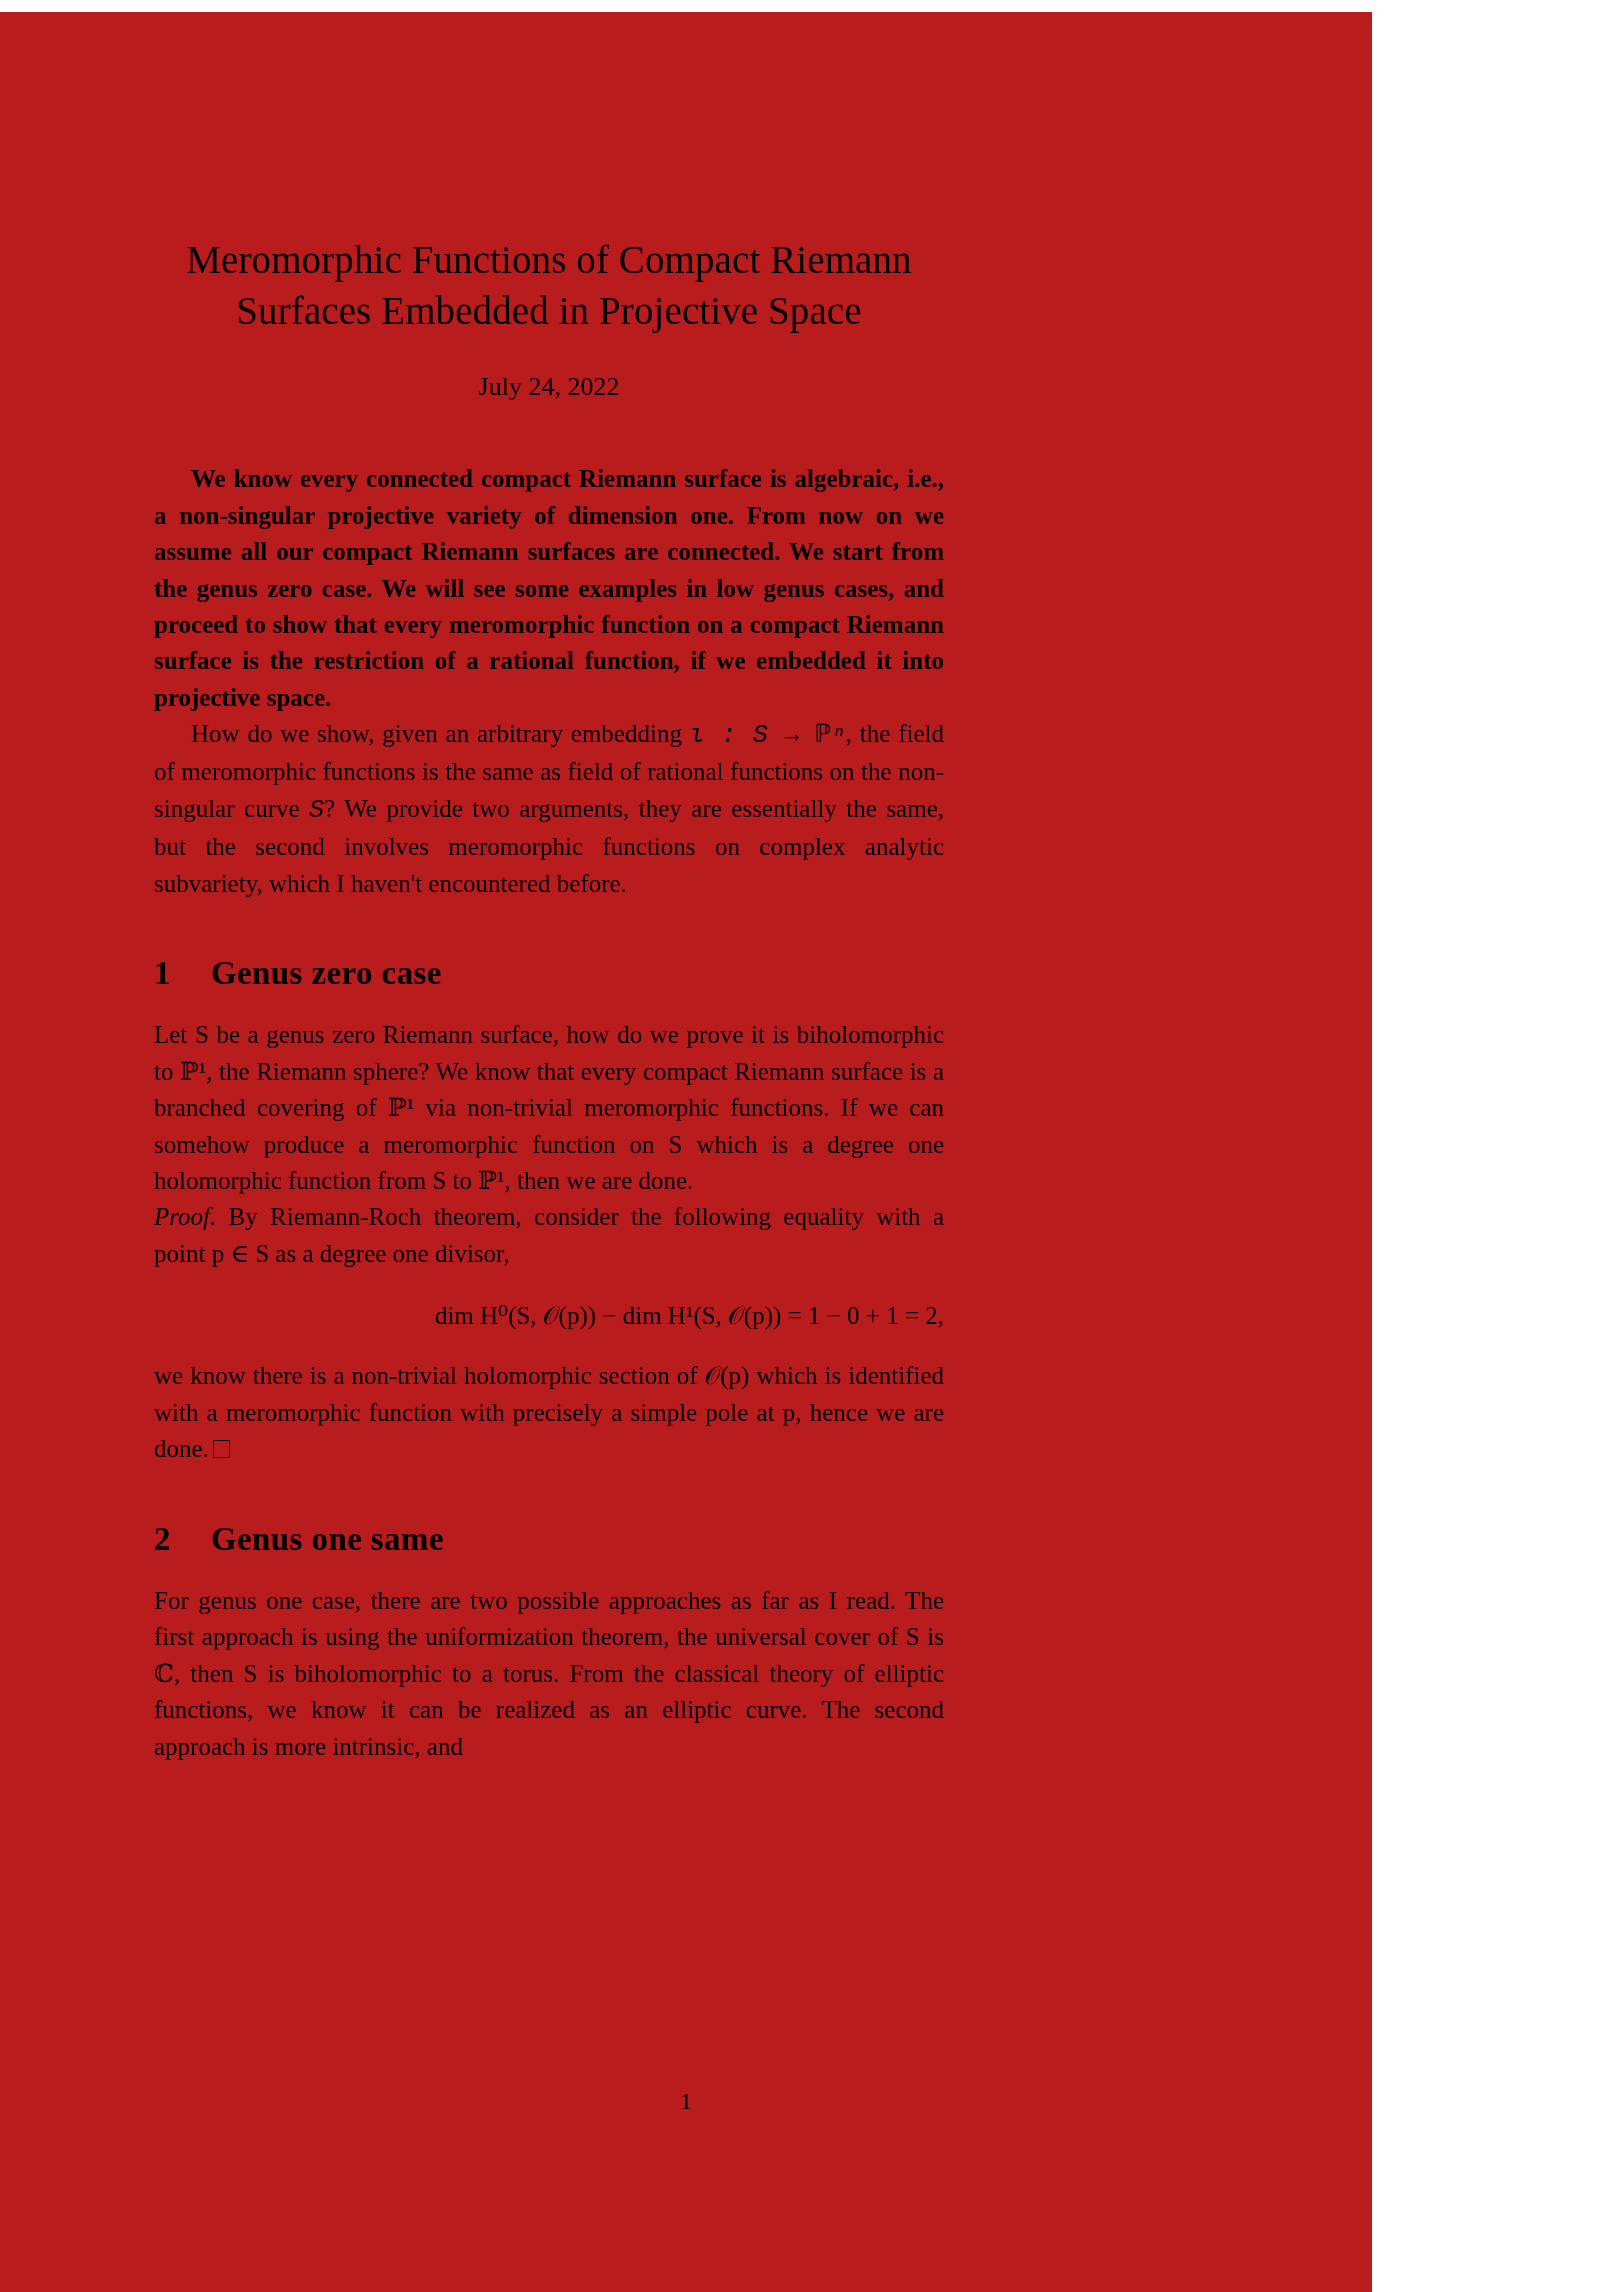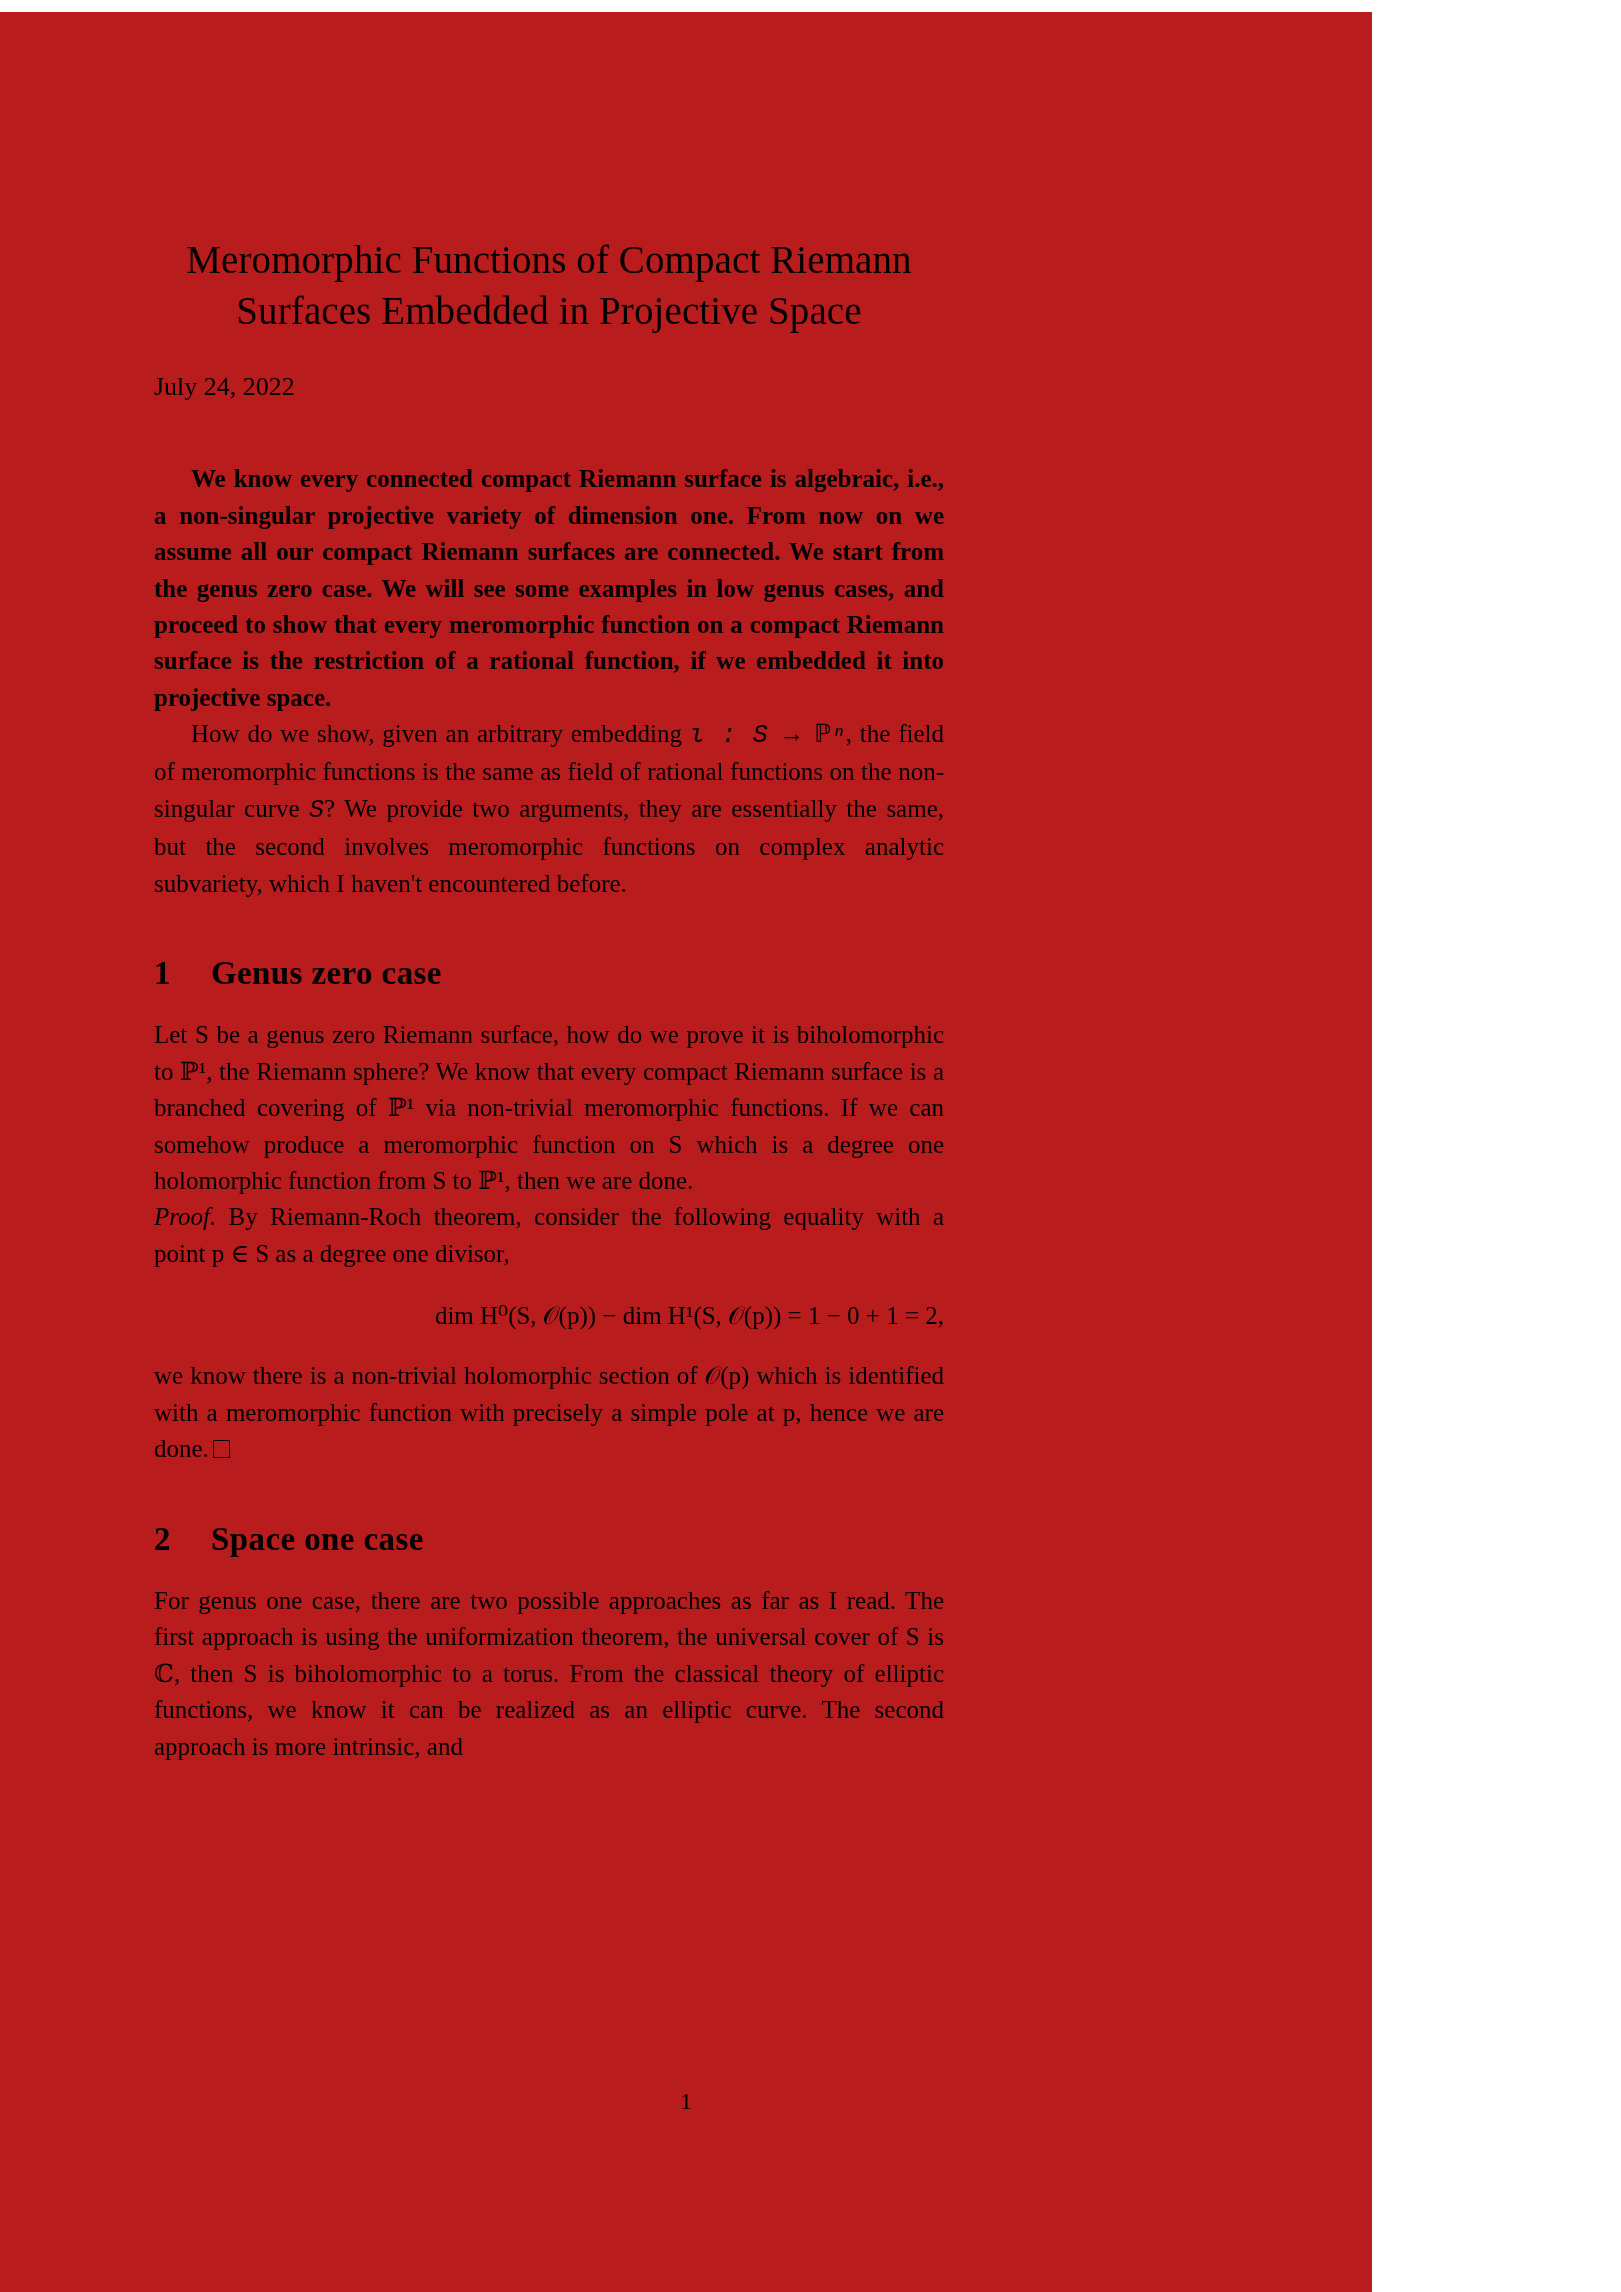--- a/index.html
+++ b/index.html
@@ -41,21 +41,21 @@
     font-weight: normal;
   }
   .title .l2 { display: block; }
 
   .author {
     text-align: center;
     font-size: 26px;
     margin-top: 43px;
   }
   .date {
-    text-align: left;
+    text-align: center;
     font-size: 26px;
     margin-top: 36px;
   }
 
   p.body {
     font-size: 25px;
     line-height: 1.455;
     text-align: justify;
     text-justify: inter-word;
     margin: 0;
@@ -139,21 +139,21 @@
     <h2 class="section"><span class="num">1</span><span>Genus zero case</span></h2>
 
     <p class="body noindent">Let S be a genus zero Riemann surface, how do we prove it is biholomorphic to ℙ¹, the Riemann sphere? We know that every compact Riemann surface is a branched covering of ℙ¹ via non-trivial meromorphic functions. If we can somehow produce a meromorphic function on S which is a degree one holomorphic function from S to ℙ¹, then we are done.</p>
 
     <p class="body noindent proof-para"><span class="proof-word">Proof.</span><span> By Riemann-Roch theorem, consider the following equality with a point p ∈ S as a degree one divisor,</span></p>
 
     <div class="equation">dim H⁰(S, 𝒪(p)) − dim H¹(S, 𝒪(p)) = 1 − 0 + 1 = 2,</div>
 
     <p class="body noindent qed-line"><span>we know there is a non-trivial holomorphic section of 𝒪(p) which is identified with a meromorphic function with precisely a simple pole at p, hence we are done.</span><span class="qed"></span></p>
 
-    <h2 class="section"><span class="num">2</span><span>Space one case</span></h2>
+    <h2 class="section"><span class="num">2</span><span>Genus one same</span></h2>
 
     <p class="body noindent">For genus one case, there are two possible approaches as far as I read. The first approach is using the uniformization theorem, the universal cover of S is ℂ, then S is biholomorphic to a torus. From the classical theory of elliptic functions, we know it can be realized as an elliptic curve. The second approach is more intrinsic, and</p>
 
   </div>
 
   <div class="pagenum">1</div>
 
 
 </div>
 

